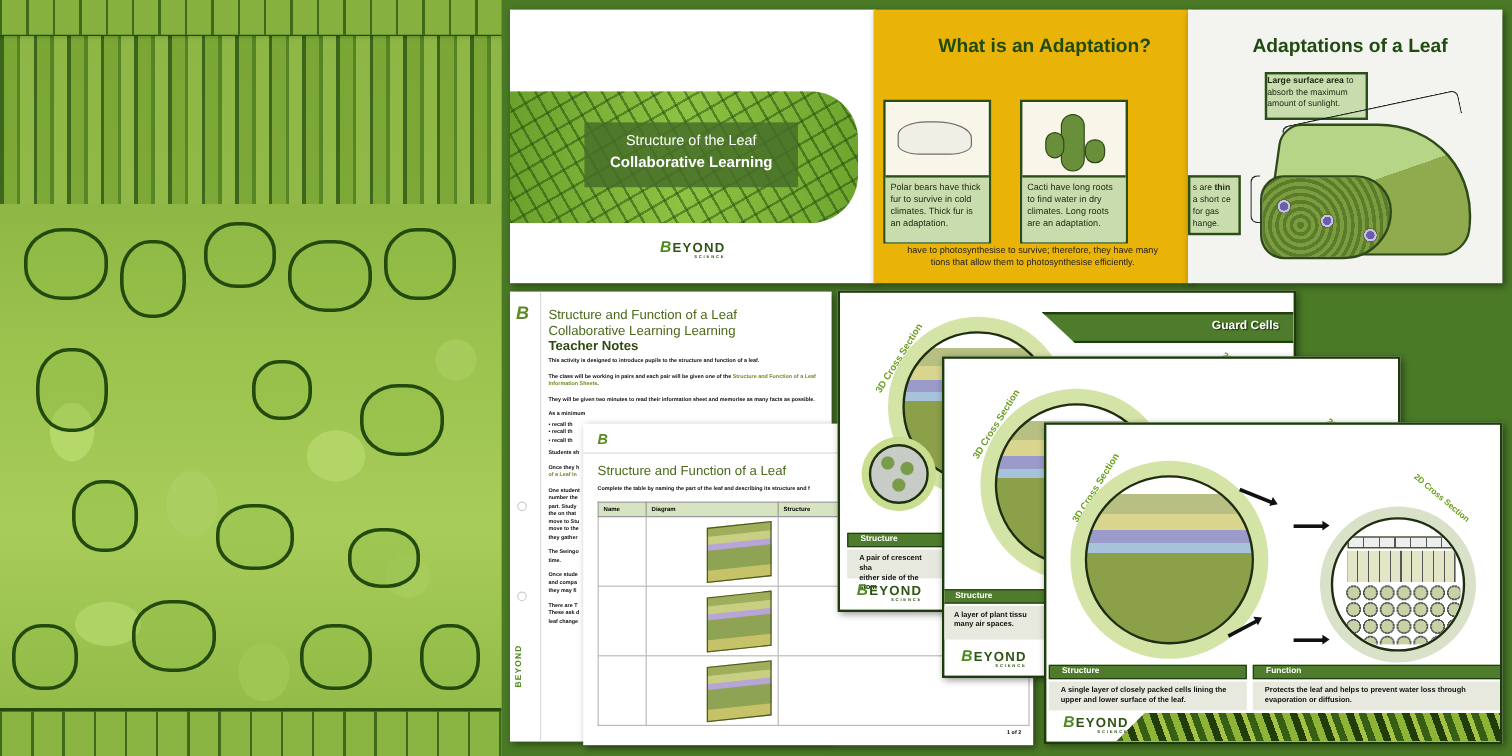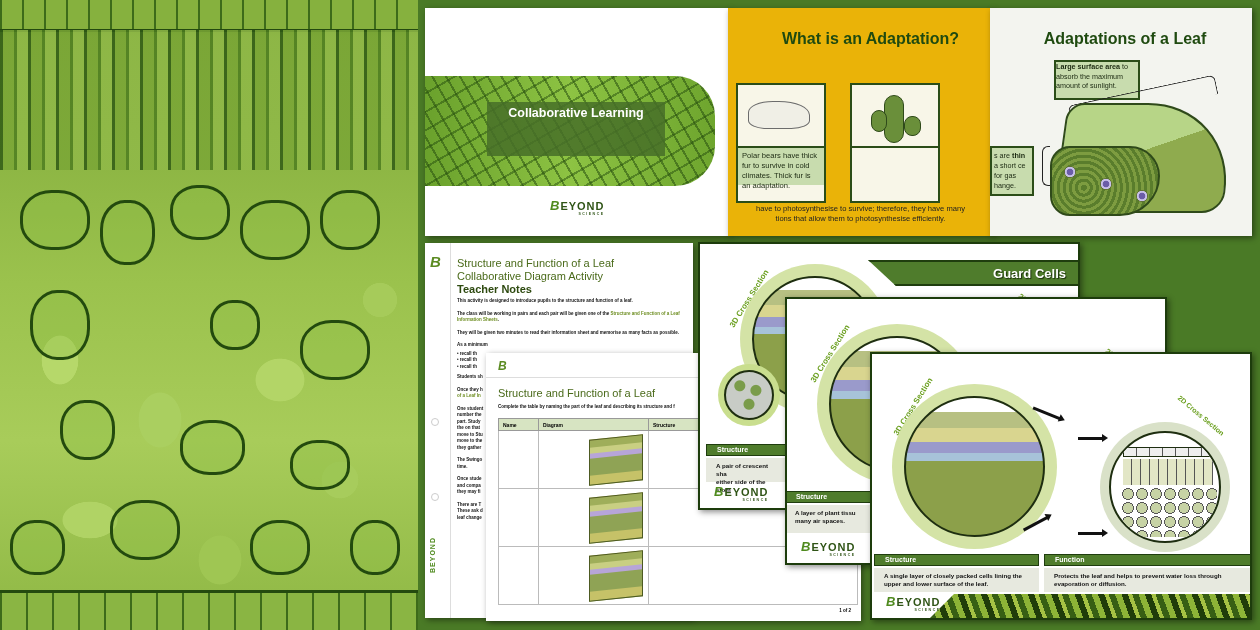--- a/index.html
+++ b/index.html
@@ -46,21 +46,21 @@
   .logo .b { color: #4f8a1e; font-size: 13px; font-style: italic; }
   .logo .sub { display: block; font-size: 3.5px; letter-spacing: 1.5px; text-align: right; margin-top: -1px; color: #2f5416; }
   .s-title .logo { position: absolute; left: 125px; top: 190px; }
 
   
   .s-adapt { left: 728px; top: 8px; width: 265px; height: 228px; background: #eab308; }
   .s-adapt h2 { position: absolute; left: 20px; top: 22px; width: 245px; text-align: center; font-size: 16px; color: #1f4a10; font-weight: bold; }
   .s-adapt .intro { position: absolute; left: 0; top: 52px; width: 265px; font-size: 7.6px; color: #222; line-height: 10px; white-space: nowrap; }
   .s-adapt .card { position: absolute; top: 75px; width: 90px; height: 120px; border: 2px solid #2b4d18; background: #f8f6e8; }
   .s-adapt .card .pic { height: 63px; border-bottom: 2px solid #2b4d18; position: relative; }
-  .s-adapt .card .cap { background: #c8dcae; height: 37px; font-size: 7.6px; line-height: 10px; padding: 3px 4px; color: #1c2a12; }
+  .s-adapt .card .cap { background: #c8dcae; height: 54px; font-size: 7.6px; line-height: 10px; padding: 3px 4px; color: #1c2a12; }
   .s-adapt .outro { position: absolute; left: 0; top: 196px; width: 265px; font-size: 7.6px; color: #222; line-height: 10px; white-space: nowrap; text-align: center; }
   .bear { position: absolute; left: 10px; top: 16px; width: 62px; height: 28px; background: #f0efe6; border: 1.5px solid #6c6c6c; border-radius: 40% 50% 30% 30%; }
   .cactus { position: absolute; left: 32px; top: 10px; width: 20px; height: 48px; background: #6a8f3a; border-radius: 10px; border: 1px solid #2f4a1a; }
   .cactus::before { content: ""; position: absolute; left: -14px; top: 14px; width: 14px; height: 20px; background: #6a8f3a; border-radius: 8px; border: 1px solid #2f4a1a; }
   .cactus::after { content: ""; position: absolute; left: 19px; top: 20px; width: 15px; height: 18px; background: #6a8f3a; border-radius: 8px; border: 1px solid #2f4a1a; }
 
   
   .s-leaf { left: 990px; top: 8px; width: 262px; height: 228px; background: #f3f4ef; }
   .s-leaf h2 { position: absolute; left: 25px; top: 22px; width: 220px; text-align: center; font-size: 16px; color: #1f4a10; font-weight: bold; }
   .s-leaf .label-box { position: absolute; left: 64px; top: 52px; width: 86px; height: 40px; background: #c8dcae; border: 2px solid #2b4d18; font-size: 7.2px; line-height: 9.5px; padding: 0; color: #1c2a12; }
@@ -96,21 +96,21 @@
   .s-sheet th { background: #d7e4c2; text-align: left; padding: 2px 4px; border: 1px solid #999; font-weight: bold; height: 12px; }
   .s-sheet td { border: 1px solid #bbb; height: 58px; position: relative; }
   .s-sheet .diag { position: absolute; left: 50px; top: 6px; width: 54px; height: 46px;
     background: linear-gradient(180deg, #9fae5a 0 16%, #c9cf82 16% 30%, #b7a5d8 30% 42%, #8fa355 42% 80%, #c6c268 80%); border: 1px solid #4d5a22; transform: skewY(-6deg); }
   .s-sheet .pg { position: absolute; right: 10px; bottom: 8px; font-size: 4.5px; font-weight: bold; }
 
   
   .info { border: 2px solid #1d3c0c; }
   .info .titlebar { position: absolute; right: 0; height: 26px; background: #4f7c2c; color: #fff; font-weight: bold;
     clip-path: polygon(0 0, 100% 0, 100% 100%, 28px 100%); border-top: 2px solid #1f3d0e; border-bottom: 2px solid #1f3d0e; }
-  .info .titlebar span { position: absolute; right: 12px; top: 4px; font-size: 13px; text-shadow: 1px 1px 1px #1a2e0b; }
+  .info .titlebar span { position: absolute; right: 12px; top: 4px; font-size: 10px; text-shadow: 1px 1px 1px #1a2e0b; }
   .info .arc { position: absolute; color: #6a9f1e; font-weight: bold; font-size: 8px; }
   .info .circle { position: absolute; border-radius: 50%; background: #d4e3a6; }
   .info .circle .inner { position: absolute; left: 12px; top: 12px; right: 12px; bottom: 12px; border-radius: 50%; border: 2px solid #1e2e10; overflow: hidden;
     background: linear-gradient(180deg, #fff 0 10%, #b7c082 10% 22%, #d9d58f 22% 32%, #9a9acb 32% 40%, #a7c3d9 40% 46%, #8ca04a 46% 100%); }
   .info .secbar { position: absolute; height: 12px; background: #4f7c2c; color: #fff; font-size: 7px; font-weight: bold; padding: 1px 10px; border: 1px solid #1f3d0e; }
   .info .sectxt { position: absolute; background: #e7e9df; font-size: 6.2px; font-weight: bold; padding: 4px 10px; line-height: 8px; color: #111; }
   .info .foot { position: absolute; bottom: 0; right: 0; height: 24px;
     background: repeating-linear-gradient(70deg, #375f14 0 6px, #8db437 6px 12px, #203d0a 12px 18px, #a5c244 18px 22px);
     clip-path: polygon(24px 0, 100% 0, 100% 100%, 0 100%); }
   .info .logo { position: absolute; left: 14px; bottom: 6px; }
@@ -152,40 +152,42 @@
   <div class="cell" style="left:110px;top:500px;width:70px;height:60px;"></div>
   <div class="cell" style="left:250px;top:520px;width:60px;height:55px;"></div>
   <div class="cell" style="left:350px;top:520px;width:50px;height:55px;"></div>
   <div class="cell" style="left:10px;top:520px;width:55px;height:55px;"></div>
   <div class="lower-epi"></div>
 </div>
 
 <div class="slide s-title">
   <div class="banner"></div>
   <div class="banner-label">
+    <div class="t1">Structure of the Leaf</div>
     <div class="t2">Collaborative Learning</div>
   </div>
   <div class="logo">
     <span class="b">B</span><span>EYOND</span>
     <span class="sub">SCIENCE</span>
   </div>
 </div>
 
 <div class="slide s-adapt">
   <h2>What is an Adaptation?</h2>
   <div class="card" style="left:8px;">
     <div class="pic">
         <div class="bear"></div>
       </div>
     <div class="cap">Polar bears have thick fur to survive in cold climates. Thick fur is an adaptation.</div>
   </div>
   <div class="card" style="left:122px;">
     <div class="pic">
         <div class="cactus"></div>
       </div>
+    <div class="cap">Cacti have long roots to find water in dry climates. Long roots are an adaptation.</div>
   </div>
   <div class="outro">
     <div>have to photosynthesise to survive; therefore, they have many</div>
     <div>tions that allow them to photosynthesise efficiently.</div>
   </div>
 </div>
 
 <div class="slide s-leaf">
   <h2>Adaptations of a Leaf</h2>
   <div class="label-box">
@@ -204,21 +206,21 @@
   </div>
 </div>
 
 <div class="slide s-notes">
   <div class="bicon">B</div>
   <div class="rule"></div>
   <div class="hole" style="top:175px;"></div>
   <div class="hole" style="top:250px;"></div>
   <div class="h1">
     <div>Structure and Function of a Leaf</div>
-    <div>Collaborative Diagram Activity</div>
+    <div>Collaborative Learning Learning</div>
     <b>Teacher Notes</b>
   </div>
   <div class="body">
     <p>This activity is designed to introduce pupils to the structure and function of a leaf.</p>
     <p><span>The class will be working in pairs and each pair will be given one of the </span><span class="g">Structure and Function of a Leaf Information Sheets</span><span>.</span></p>
     <p>They will be given two minutes to read their information sheet and memorise as many facts as possible.</p>
     <p style="margin-bottom:2px">As a minimum</p>
     <div>• <span>recall th</span></div>
     <div>• <span>recall th</span></div>
     <div style="margin-bottom:4px">• <span>recall th</span></div>

